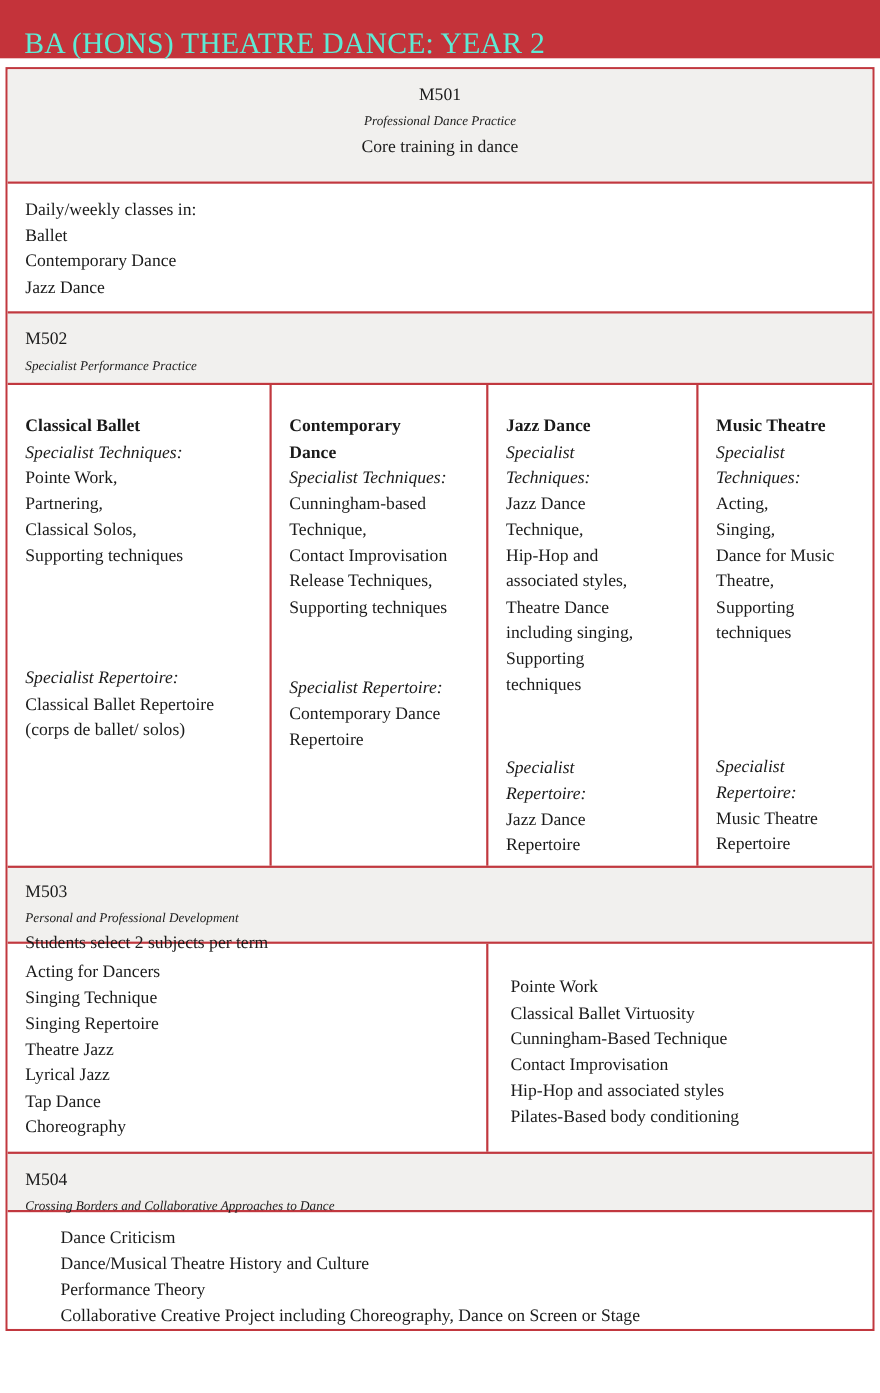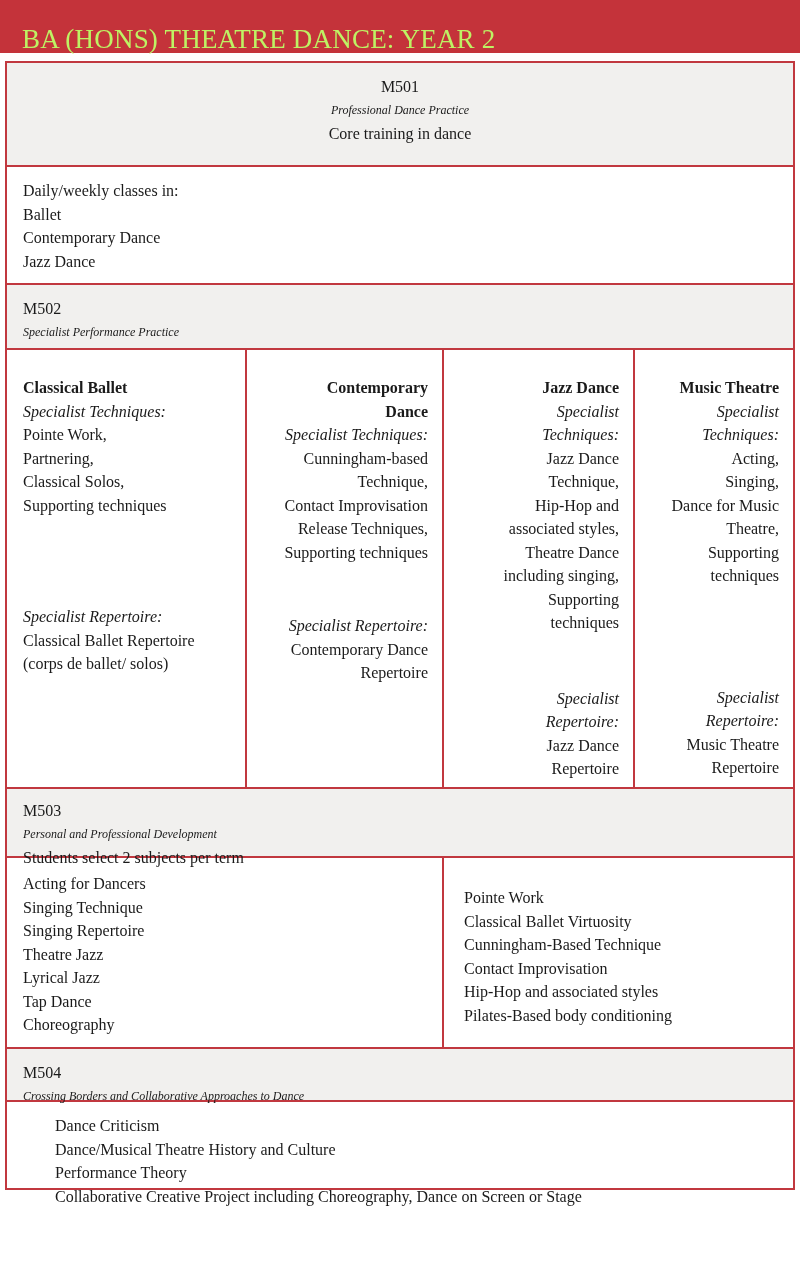--- a/index.html
+++ b/index.html
@@ -18,21 +18,21 @@
     position:relative;
     overflow:hidden;
   }
   .header-band{
     background:var(--red-header);
     height:53px;
     display:flex;align-items:center;
     padding:0 22px;
   }
   .header-band .title{
-    color:#bef264;
+    color:#5eead4;
     font-size:27px;
     letter-spacing:.2px;
     white-space:nowrap;
     margin-top:26px;
   }
   .course-table{
     margin:8px 5px 0 5px;
     border:2px solid var(--red-border);
     background:var(--white);
   }
@@ -50,25 +50,25 @@
   .bold .tline{font-weight:bold;}
 
   
   .r-m501{height:102px;text-align:center;}
   .r-daily{height:118px;}
   .r-m502{height:65px;}
   .r-cols{height:439px;display:flex;}
   .r-m503{height:69px;}
   .r-subjects{height:191px;display:flex;}
   .r-m504{height:53px;}
-  .r-bottom{height:88px;padding-left:48px;}
+  .r-bottom{height:108px;padding-left:48px;}
 
   
   .spec-col{height:100%;padding:26px 14px 0 16px;}
-  .spec-col + .spec-col{border-left:2px solid var(--red-border);text-align:right;}
+  .spec-col + .spec-col{border-left:2px solid var(--red-border);}
   .col-1{width:238px;}
   .col-2{width:197px;}
   .col-3{width:191px;}
   .col-4{width:158px;flex:1;}
   .col-1 .repertoire{margin-top:88px;}
   .col-2 .repertoire{margin-top:50px;}
   .col-3 .repertoire{margin-top:52px;}
   .col-4 .repertoire{margin-top:98px;}
 
   

